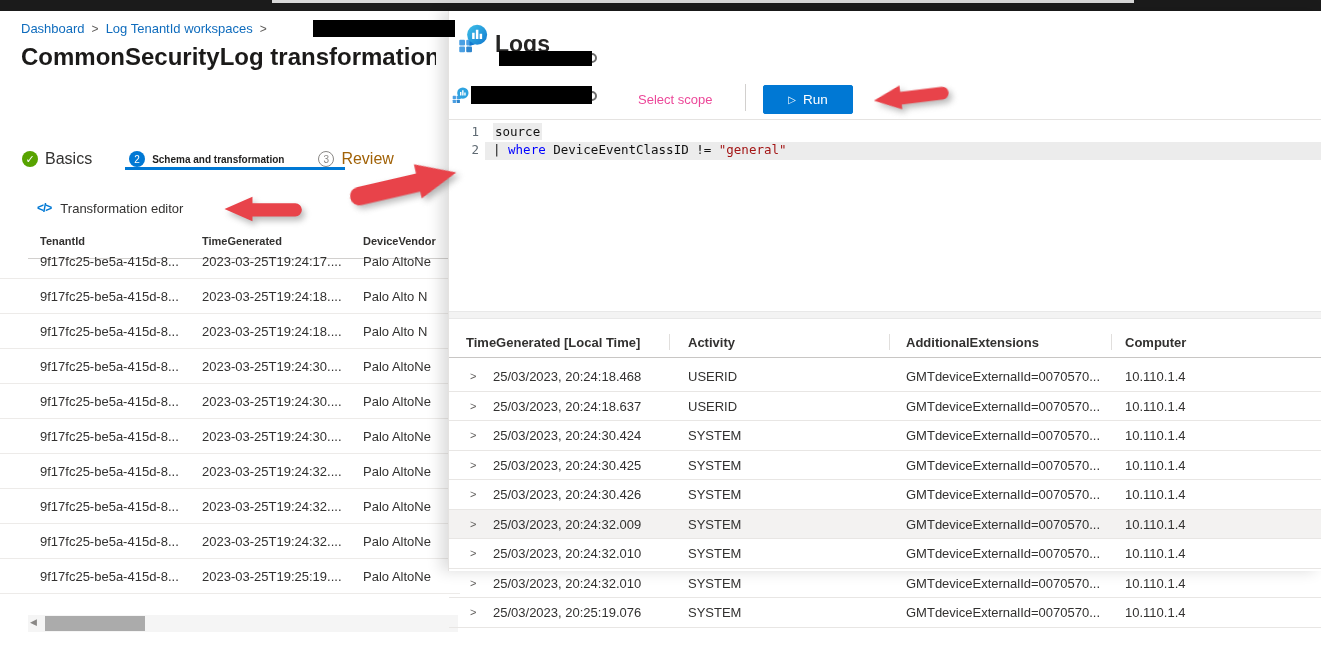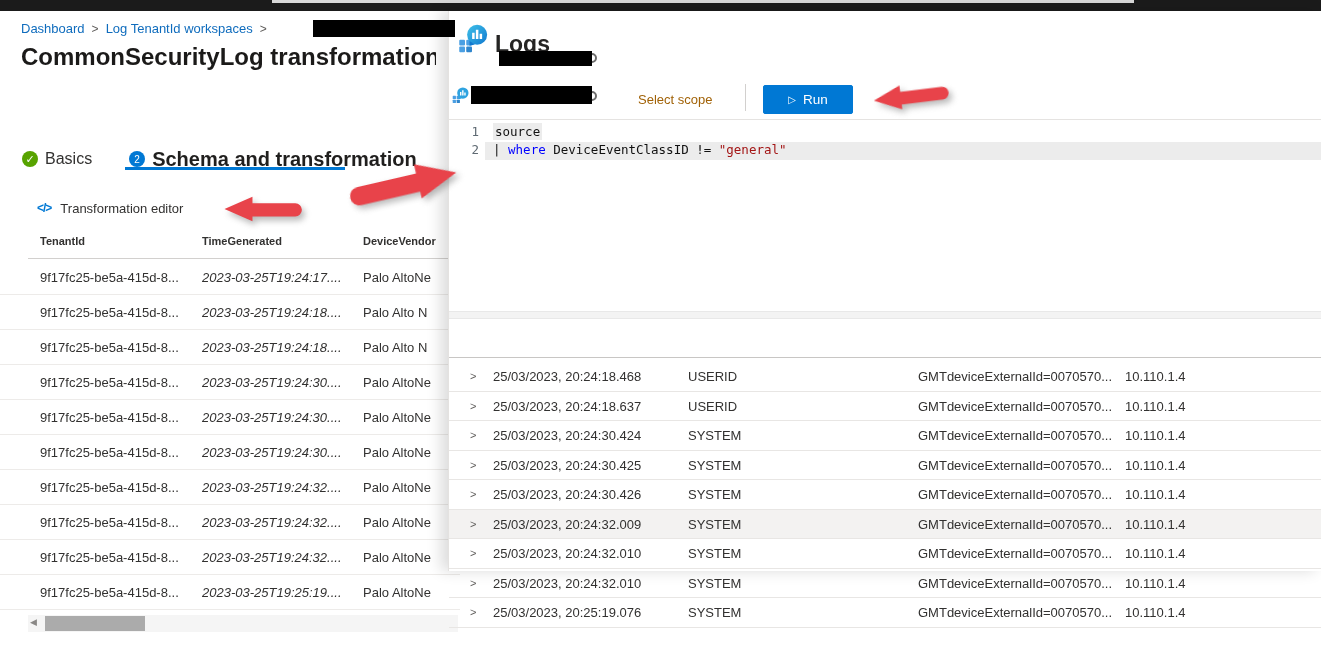--- a/index.html
+++ b/index.html
@@ -20,52 +20,52 @@
   .crumb-sep{color:#605e5c;margin:0 7px;font-size:12px;}
   .page-title{left:21px;top:43px;width:415px;height:32px;overflow:hidden;font-size:24px;font-weight:600;color:#1b1a19;white-space:nowrap;z-index:1;}
 
   .tabs{left:22px;top:144px;height:30px;z-index:1;white-space:nowrap;display:flex;align-items:center;}
   .tab{display:flex;align-items:center;margin-right:0;}
   .tab-circle{width:16px;height:16px;border-radius:50%;display:inline-flex;align-items:center;justify-content:center;font-size:10px;flex:0 0 16px;}
   .tab-circle.done{background:#57a300;color:#fff;font-size:11px;}
   .tab-circle.active{background:#0078d4;color:#fff;}
   .tab-circle.todo{background:#fff;border:1px solid #8a8886;color:#8a8886;box-sizing:border-box;}
   .tab-label{margin-left:7px;font-size:16px;color:#323130;}
-  .tab-label.bold{font-weight:700;color:#201f1e;font-size:20px;}
+  .tab-label.bold{font-weight:700;color:#201f1e;font-size:10px;}
   .tab-label.gray{color:#a16207;}
   .tab-underline{left:125px;top:167px;width:220px;height:3px;background:#0078d4;z-index:1;}
 
   .trans-editor{left:37px;top:199px;height:18px;display:flex;align-items:center;z-index:1;cursor:pointer;}
   .code-icon{color:#0078d4;font-size:12px;font-weight:700;letter-spacing:-1px;margin-right:9px;}
   .trans-label{font-size:13px;color:#323130;}
 
   .ltable-head{left:0;top:235px;width:460px;height:20px;z-index:1;font-weight:700;font-size:11px;color:#323130;}
   .ltable-head .c1{position:absolute;left:40px;}
   .ltable-head .c2{position:absolute;left:202px;}
   .ltable-head .c3{position:absolute;left:363px;}
   .ltable-divider{left:28px;top:258px;width:430px;height:1px;background:#d2d0ce;z-index:1;}
-  .ltable-rows{left:0;top:260px;width:460px;z-index:1;}
+  .ltable-rows{left:0;top:244px;width:460px;z-index:1;}
   .lrow{position:relative;height:35px;border-bottom:1px solid #edebe9;font-size:13px;color:#323130;box-sizing:border-box;}
   .lrow span{position:absolute;top:50%;transform:translateY(-50%);white-space:nowrap;}
   .lrow .lc1{left:40px;}
-  .lrow .lc2{left:202px;font-style:italic;}
+  .lrow .lc2{left:202px;}
   .lrow .lc3{left:363px;}
 
   .hscroll-track{left:28px;top:615px;width:430px;height:17px;background:#f5f5f5;z-index:1;}
   .hscroll-arrow{left:30px;top:617px;font-size:9px;color:#8a8886;z-index:2;}
   .hscroll-thumb{left:45px;top:616px;width:100px;height:15px;background:#ababab;z-index:2;}
 
   
   .panel{left:448px;top:11px;width:873px;height:560px;background:#fff;z-index:10;
          border-left:1px solid #e4e2e0;box-shadow:-7px 0 14px rgba(0,0,0,0.14);}
   .panel .abs{position:absolute;}
   .logs-title{left:46px;top:20px;font-size:23px;font-weight:600;color:#252423;}
   .redact{background:#000;}
   .redact-circle{width:10px;height:10px;border:2px solid #6d6d6d;border-radius:50%;box-sizing:border-box;background:#fff;}
-  .select-scope{left:189px;top:81px;font-size:13px;color:#a16207;}
+  .select-scope{left:189px;top:81px;font-size:13px;color:#ec4899;}
   .toolbar-divider{left:296px;top:73px;width:1px;height:27px;background:#d2d0ce;}
   .run-btn{left:314px;top:74px;width:88px;height:27px;background:#0078d4;border:1px solid #0078d4;border-radius:2px;
            color:#fff;font-size:13.5px;display:flex;align-items:center;justify-content:center;cursor:pointer;}
   .run-play{font-size:10px;margin-right:7px;}
   .toolbar-border{left:0;top:108px;width:873px;height:1px;background:#e5e3e1;}
 
   .editor{left:0;top:110px;width:873px;height:60px;font-family:"DejaVu Sans Mono",monospace;font-size:12.5px;}
   .ed-linebg{left:36px;top:21px;width:837px;height:18px;background:#ececec;}
   .ed-num{position:absolute;width:24px;text-align:right;color:#5f6a73;}
   .ed-line{position:absolute;left:44px;white-space:pre;color:#111;border-radius:7px;}
@@ -80,21 +80,21 @@
   .rhead span{position:absolute;top:4px;white-space:nowrap;}
   .rh1{left:17px;} .rh2{left:239px;} .rh3{left:457px;} .rh4{left:676px;}
   .rhead .vsep{position:absolute;top:3px;width:1px;height:16px;background:#e1dfdd;}
   .rhead-border{left:0;top:346px;width:873px;height:1px;background:#c8c6c4;}
 
   .rrows{left:0;top:351px;width:873px;}
   .rrow{position:relative;height:29.5px;border-bottom:1px solid #e8e6e4;box-sizing:border-box;font-size:13px;color:#323130;}
   .rrow.hl{background:#f3f2f1;}
   .rrow span{position:absolute;top:50%;transform:translateY(-50%);white-space:nowrap;}
   .rchev{left:21px;color:#605e5c;font-size:11px;transform:translateY(-50%) scaleY(1.25);cursor:pointer;}
-  .rc1{left:44px;} .rc2{left:239px;text-align:center;} .rc3{left:457px;margin-left:12px;} .rc4{left:676px;}
+  .rc1{left:44px;} .rc2{left:239px;text-align:center;} .rc3{left:457px;} .rc4{left:676px;}
 
   
   .arrow{z-index:40;filter:drop-shadow(3px 4px 3px rgba(100,100,100,0.45));}
 </style>
 </head>
 <body>
 
 <div class="abs topbar"></div>
 <div class="abs topbar-strip"></div>
 
@@ -252,20 +252,29 @@
     <div class="abs ed-linebg"></div>
     <span class="ed-num" style="left:6px;top:3px;">1</span>
     <span class="ed-num" style="left:6px;top:21px;">2</span>
     <div class="ed-line" style="top:3px;"><span class="tok-hl">source</span></div>
     <div class="ed-line" style="top:21px;"><span>| </span><span class="tok-kw">where</span><span> DeviceEventClassID != </span><span class="tok-str">"general"</span></div>
   </div>
 
   <div class="abs splitter-dots">···</div>
   <div class="abs splitter"></div>
 
+  <div class="abs rhead">
+    <span class="rh1">TimeGenerated [Local Time]</span>
+    <span class="rh2">Activity</span>
+    <span class="rh3">AdditionalExtensions</span>
+    <span class="rh4">Computer</span>
+    <span class="vsep" style="left:220px;"></span>
+    <span class="vsep" style="left:440px;"></span>
+    <span class="vsep" style="left:662px;"></span>
+  </div>
   <div class="abs rhead-border"></div>
 
   <div class="abs rrows">
 
       <div class="rrow">
         <span class="rchev">&gt;</span>
         <span class="rc1">25/03/2023, 20:24:18.468</span>
         <span class="rc2">USERID</span>
         <span class="rc3">GMTdeviceExternalId=0070570...</span>
         <span class="rc4">10.110.1.4</span>

